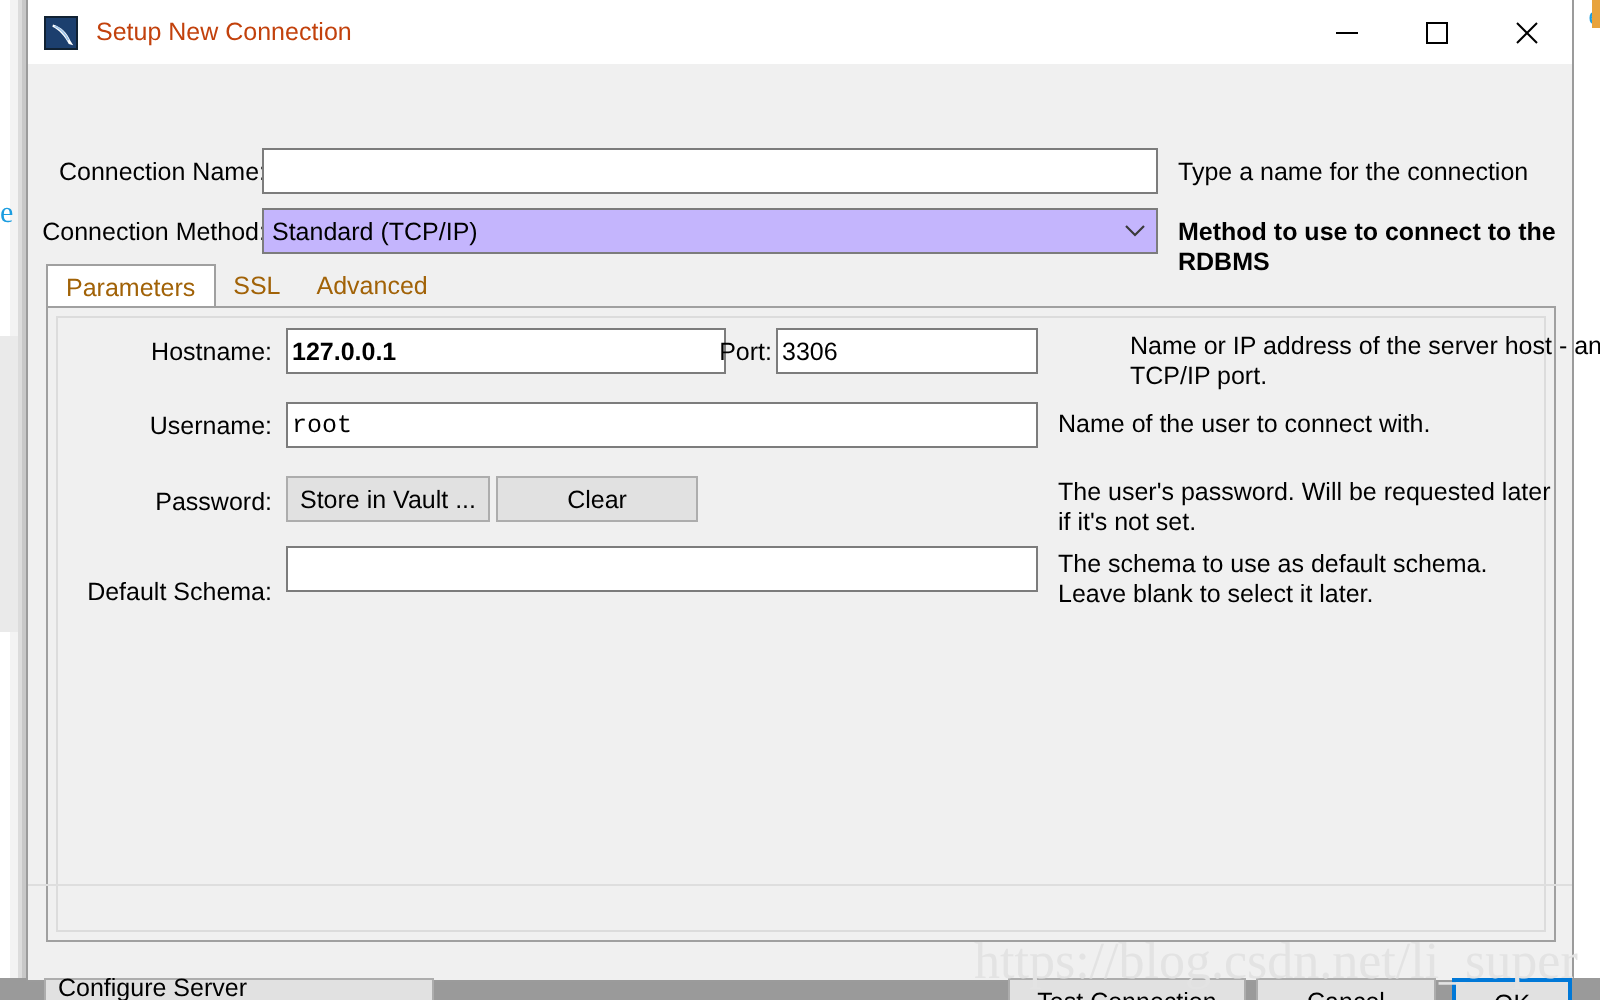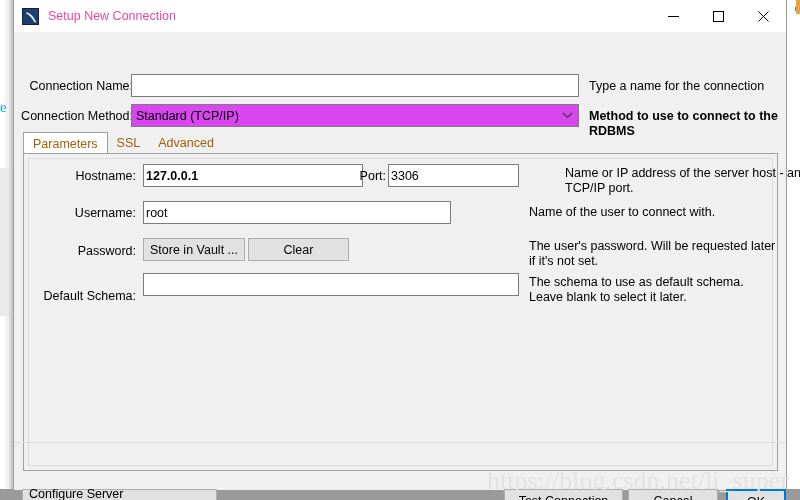--- a/index.html
+++ b/index.html
@@ -59,21 +59,21 @@
     flex: none;
     border-bottom: 1px solid #f0f0f0;
   }
   .title-icon {
     width: 17px; height: 17px; margin-left: 8px; margin-right: 9px;
     background: #1c3f6e; border: 1px solid #123; position: relative;
     flex: none; overflow: hidden;
   }
   .title-icon svg { position: absolute; left: 1px; top: 1px; }
   .title-text {
-    font-size: 12.5px; color: #ec4899; flex: 1 1 auto;
+    font-size: 12.5px; color: #c2410c; flex: 1 1 auto;
     white-space: nowrap; overflow: hidden;
   }
   .win-btns { display: flex; height: 33px; flex: none; }
   .win-btn {
     width: 45px; height: 33px;
     display: flex; align-items: center; justify-content: center;
     color: #000;
   }
   .win-btn svg { display: block; }
 
@@ -91,21 +91,21 @@
   .txtbox {
     background: #ffffff;
     border: 1px solid #7c7c7c;
     height: 23px; font-size: 12.5px; color: #000;
     padding: 0 2px; line-height: 21px;
     font-family: "Liberation Sans", sans-serif;
     outline: none;
   }
 
   .combo {
-    background: #d946ef; border: 1px solid #7c7c7c;
+    background: #c4b5fd; border: 1px solid #7c7c7c;
     height: 23px; font-size: 12.5px; color: #000;
     display: flex; align-items: center;
     padding-left: 4px; position: relative;
   }
   .combo .arrow {
     position: absolute; right: 5px; top: 0; bottom: 0;
     display: flex; align-items: center;
   }
 
   .btn {
@@ -232,21 +232,21 @@
       <div class="tabpanel-inner"></div>
     </div>
 
     <div class="lbl" style="position:absolute; left:30px; top:136px; width:92px;">Hostname:</div>
     <input class="txtbox" style="position: absolute; left: 129px; top: 131px; width: 220px; font-weight: bold;" value="127.0.0.1">
     <div class="lbl" style="position:absolute; left:336px; top:136px; width:36px;">Port:</div>
     <input class="txtbox" style="position: absolute; left: 374px; top: 131px; width: 131px;" value="3306">
     <div class="hint" style="position:absolute; left:515px; top:133px; width:250px;margin-left:36px;">Name or IP address of the server host - and TCP/IP port.</div>
 
     <div class="lbl" style="position:absolute; left:30px; top:173px; width:92px;">Username:</div>
-    <input class="txtbox" style="position: absolute; left: 129px; top: 168px; width: 308px;" value="root">
+    <input class="txtbox" style="position: absolute; left: 129px; top: 168px; width: 376px; font-family: Liberation Mono, monospace;" value="root">
     <div class="hint" style="position:absolute; left:515px; top:172px; width:250px;">Name of the user to connect with.</div>
 
     <div class="lbl" style="position:absolute; left:30px; top:211px; width:92px;">Password:</div>
     <div class="btn" style="position:absolute; left:129px; top:205px; width:102px;">
       <span>Store in Vault ...</span>
     </div>
     <div class="btn" style="position:absolute; left:234px; top:205px; width:101px;">
       <span>Clear</span>
     </div>
     <div class="hint" style="position:absolute; left:515px; top:206px; width:255px;">The user's password. Will be requested later if it's not set.</div>

